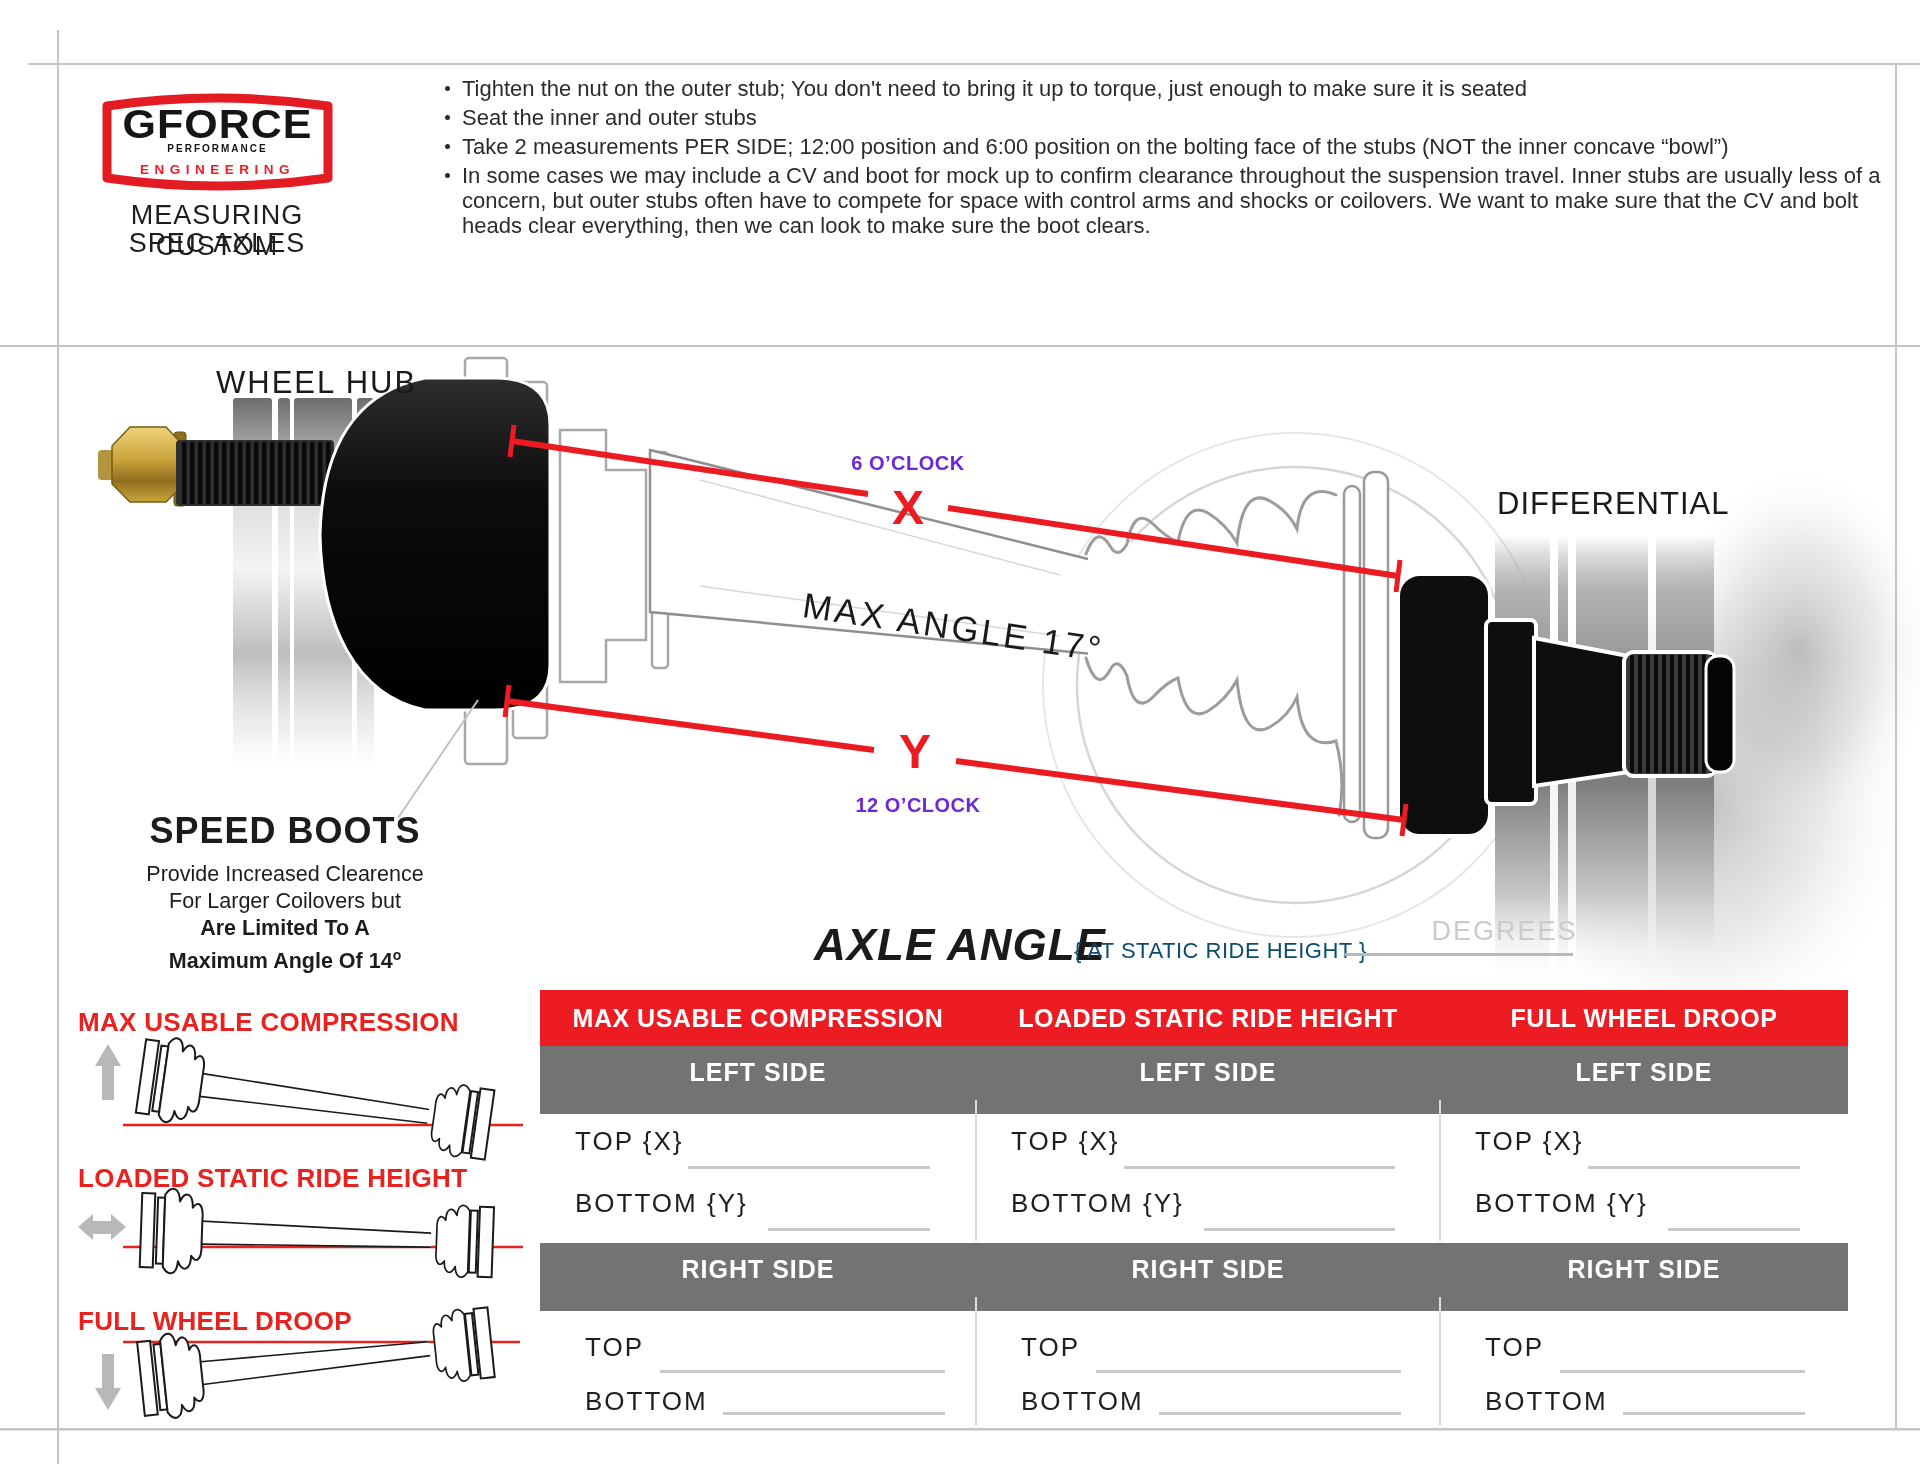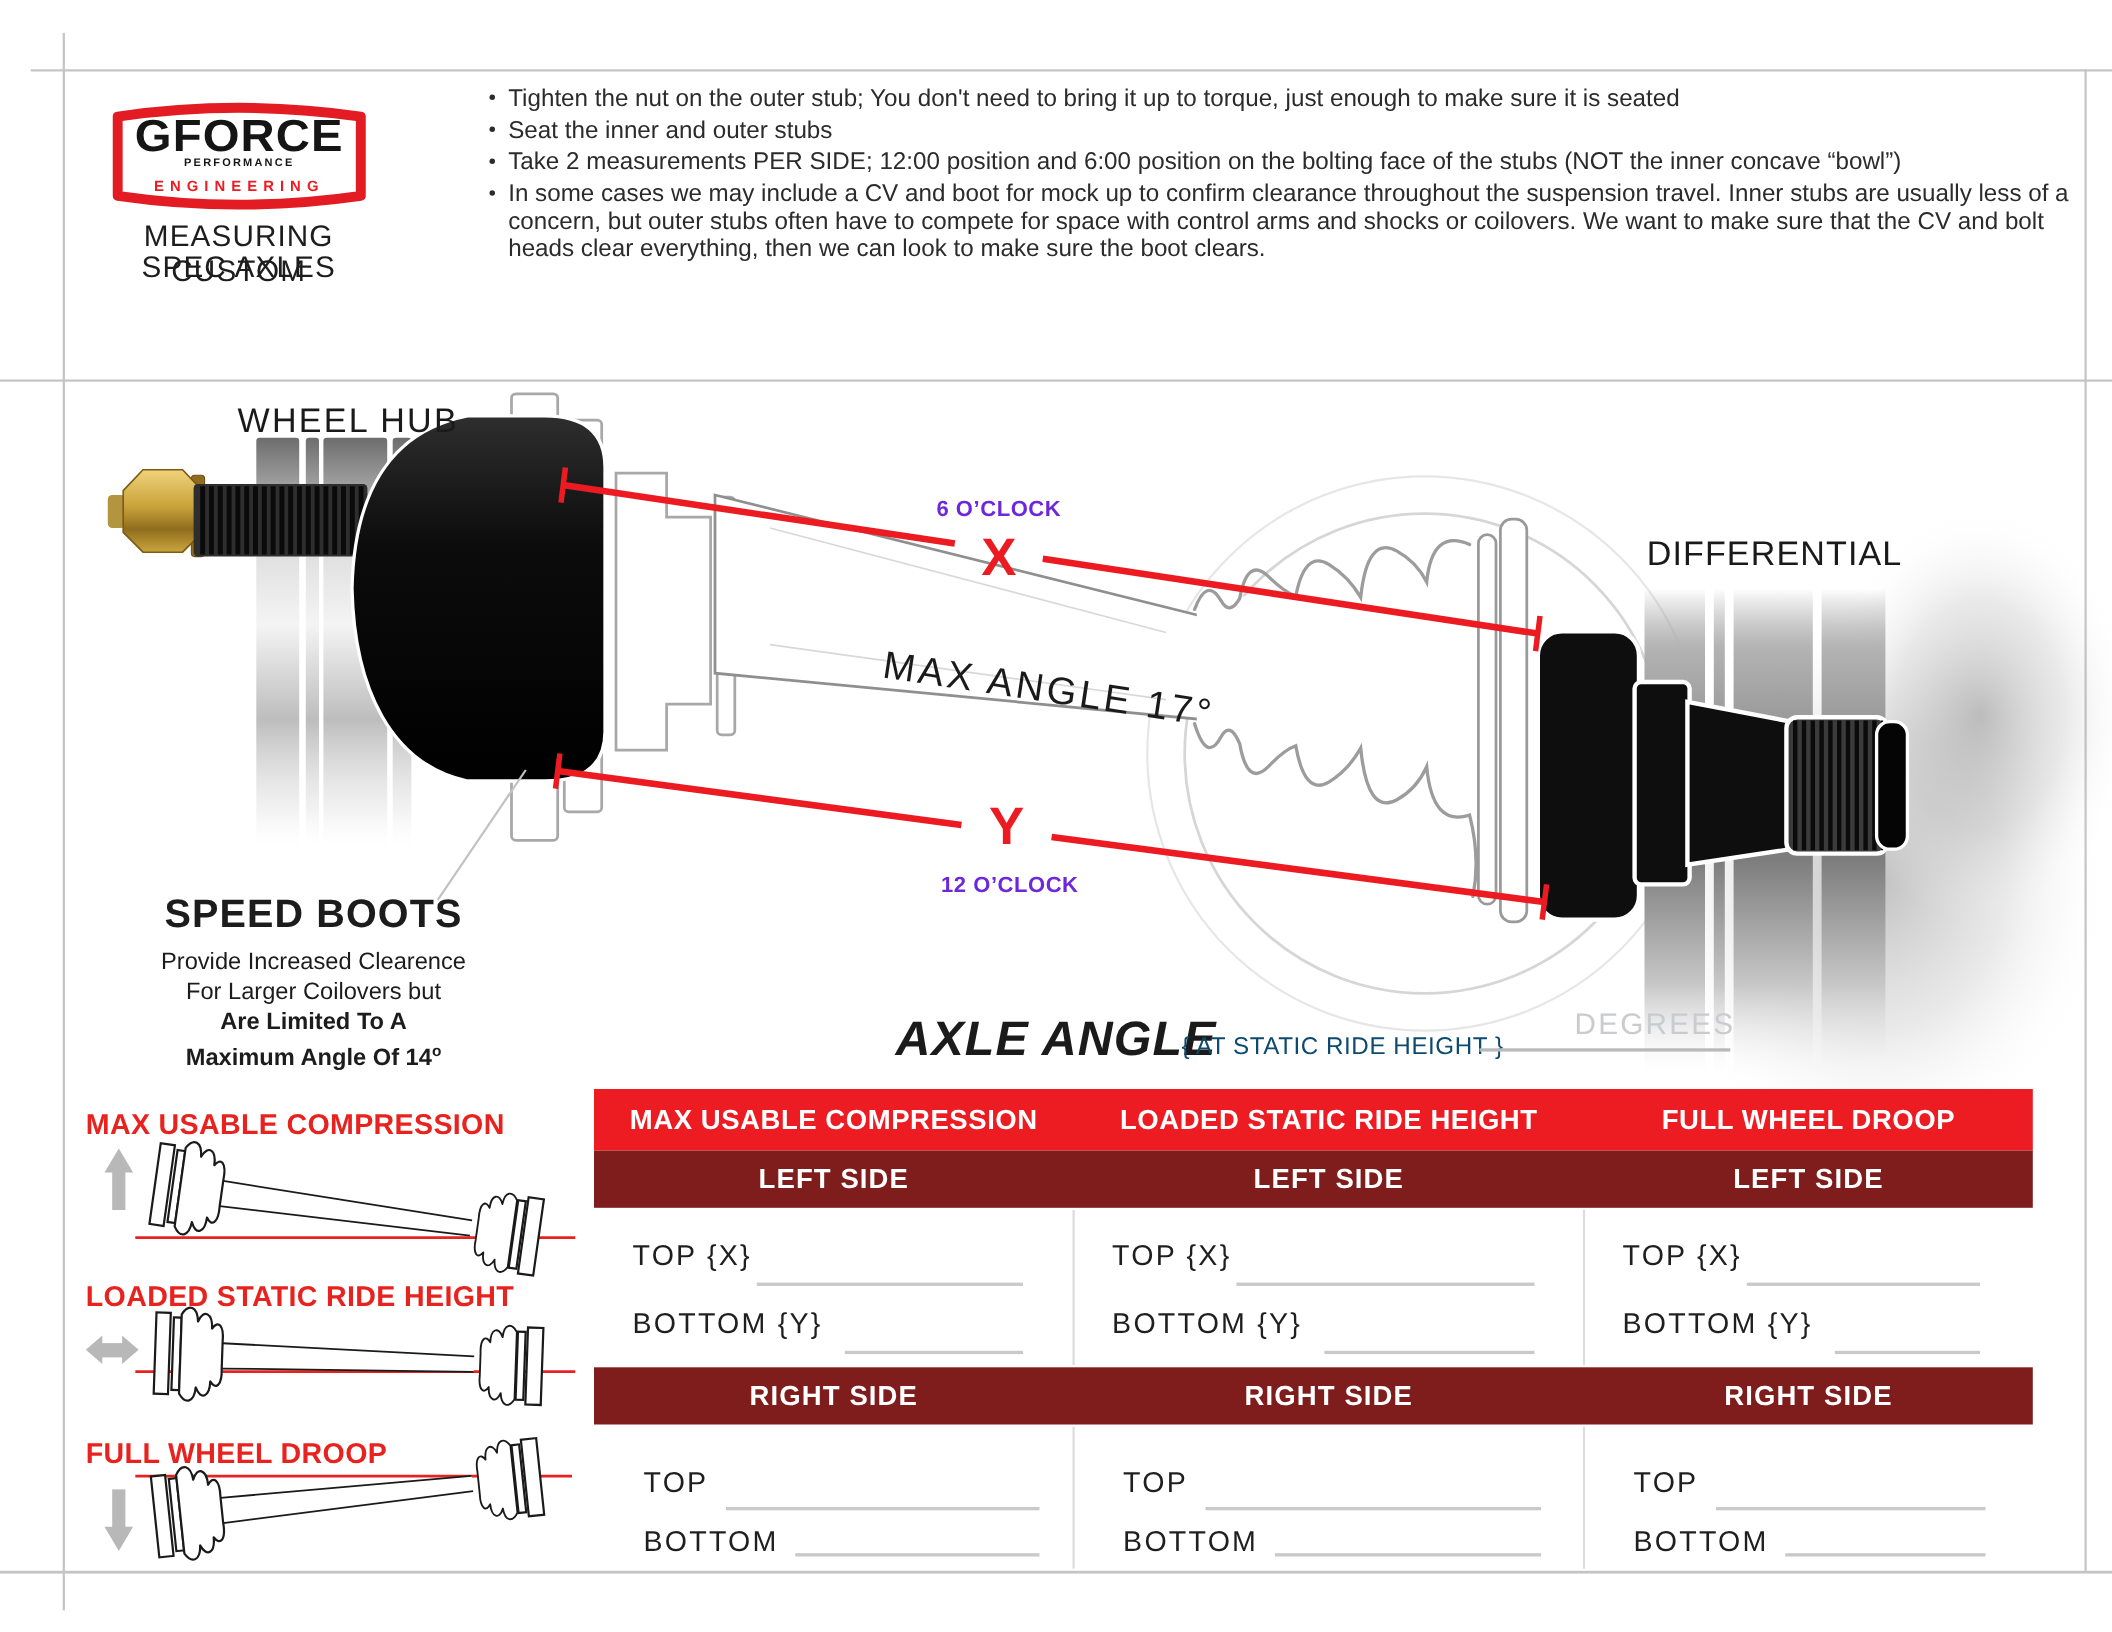--- a/index.html
+++ b/index.html
@@ -29,21 +29,21 @@
   .axle-angle-label{position:absolute;left:814px;top:920px;font-size:44px;font-weight:700;letter-spacing:1px;color:#1b1b1b;font-style:italic;}
   .axle-angle-qual{position:absolute;left:1074px;top:938px;font-size:22px;font-weight:400;letter-spacing:.5px;color:#0c4a6e;}
   .blank-line{position:absolute;border-bottom:3px solid #b9b9b9;}
   .degrees{position:absolute;left:1412px;top:916px;width:185px;text-align:center;
            font-size:27px;letter-spacing:2px;color:#c9cbce;}
   
   .legend-label{position:absolute;left:78px;font-size:26px;font-weight:800;color:#e8231f;letter-spacing:.3px;}
   
   .bar{position:absolute;left:540px;width:1308px;}
   .bar-red{background:#ed1b22;height:56px;top:990px;}
-  .bar-gray{background:#7f1d1d;height:52px;}
+  .bar-gray{background:#737373;height:68px;}
   .bar span{position:absolute;top:0;text-align:center;color:#ffffff;font-weight:700;}
   .bar-red span{font-size:25px;line-height:56px;letter-spacing:.5px;}
   .bar-gray span{font-size:25px;line-height:52px;letter-spacing:1px;}
   .cell-c1{left:0;width:436px;}  .cell-c2{left:436px;width:464px;}  .cell-c3{left:900px;width:408px;}
   .fieldlabel{position:absolute;font-size:26px;letter-spacing:2px;color:#1f1f1f;}
   .fline{border-bottom:3px solid #c9c9c9;}
   .vsep{position:absolute;width:2px;background:#dcdcdc;}
 </style>
 </head>
 <body>

